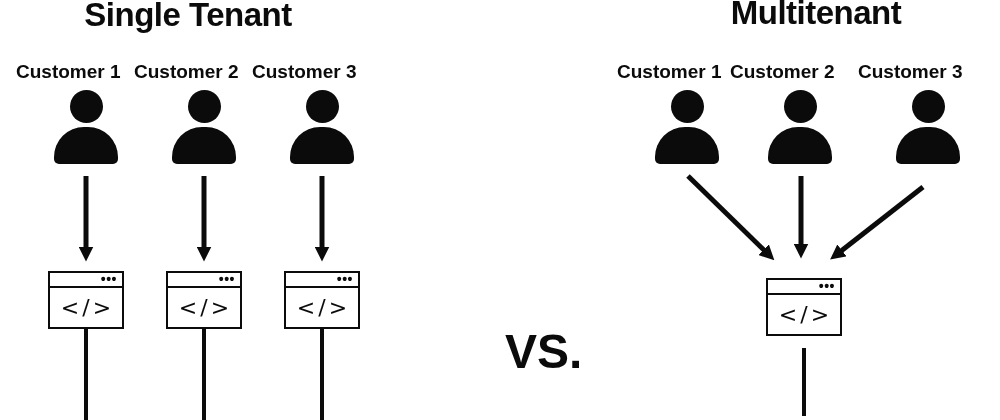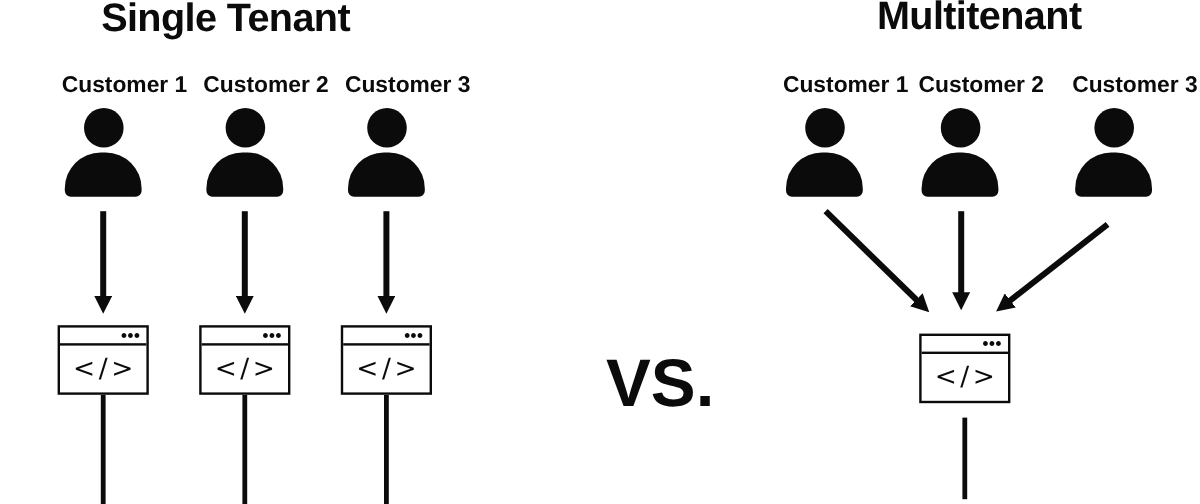--- a/index.html
+++ b/index.html
@@ -20,21 +20,21 @@
     font-size: 33px;
     line-height: 36px;
     text-align: center;
     letter-spacing: -0.5px;
     white-space: nowrap;
   }
   .customer-label {
     position: absolute;
     width: 140px;
     transform: translateX(-50%);
-    text-align: right;
+    text-align: left;
     font-weight: 700;
     font-size: 19px;
     line-height: 22px;
     white-space: nowrap;
   }
   .person {
     position: absolute;
     width: 64px;
     transform: translateX(-50%);
   }
@@ -81,23 +81,24 @@
     font-family: "DejaVu Sans", sans-serif;
     font-size: 22px;
     letter-spacing: 3px;
     padding-left: 3px;
     color: var(--ink);
     white-space: nowrap;
   }
   .vs-label {
     position: absolute;
     font-weight: 700;
-    font-size: 56px;
+    font-size: 48px;
     line-height: 48px;
     letter-spacing: 0px;
+    margin-top: 33px;
   }
   svg.connector-layer {
     position: absolute;
     left: 0; top: 0;
     pointer-events: none;
   }
 </style>
 </head>
 <body>
 

